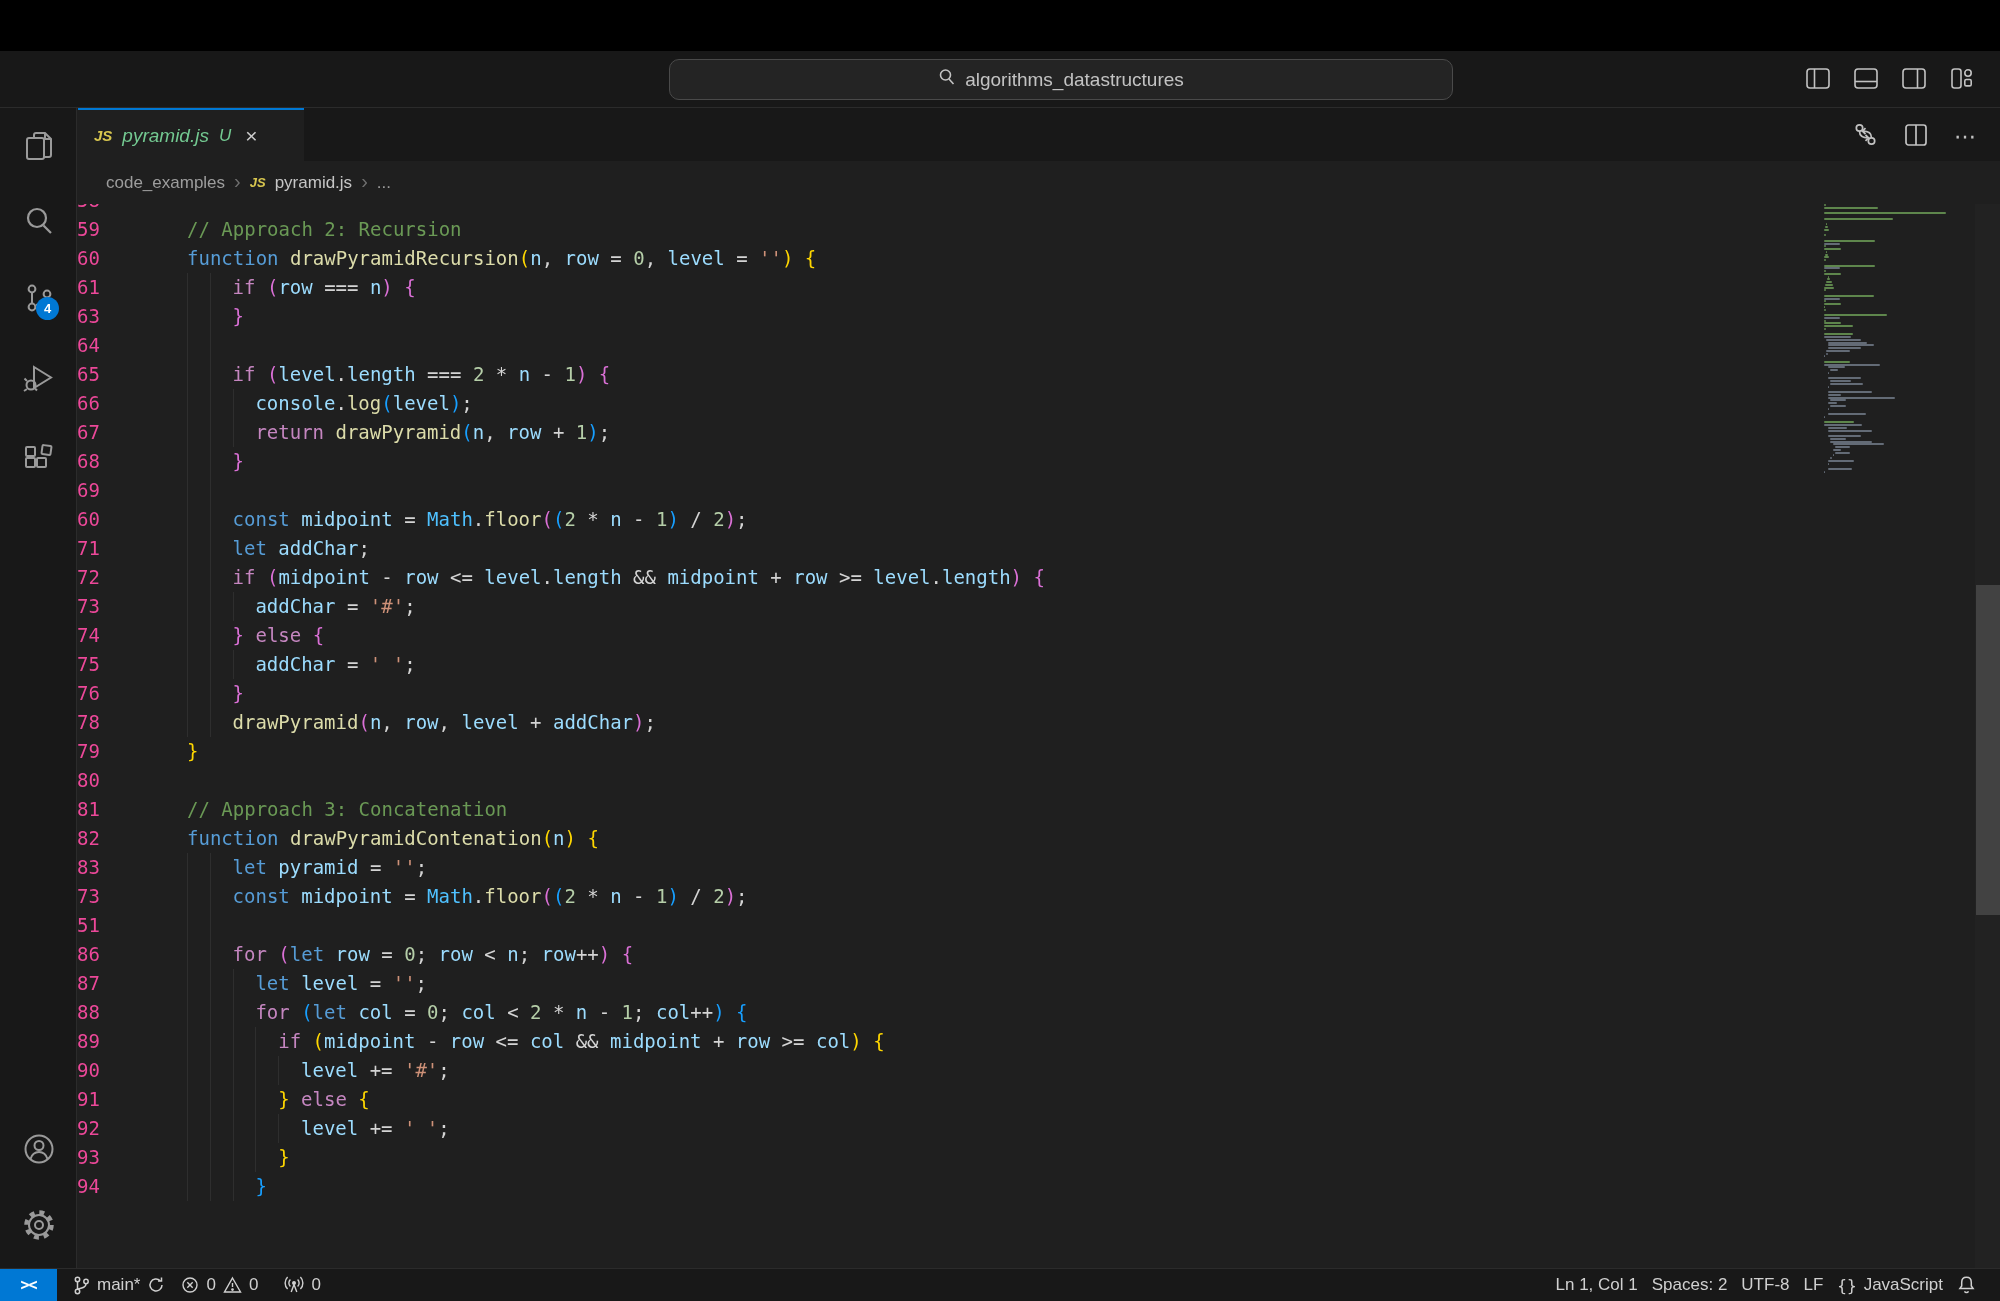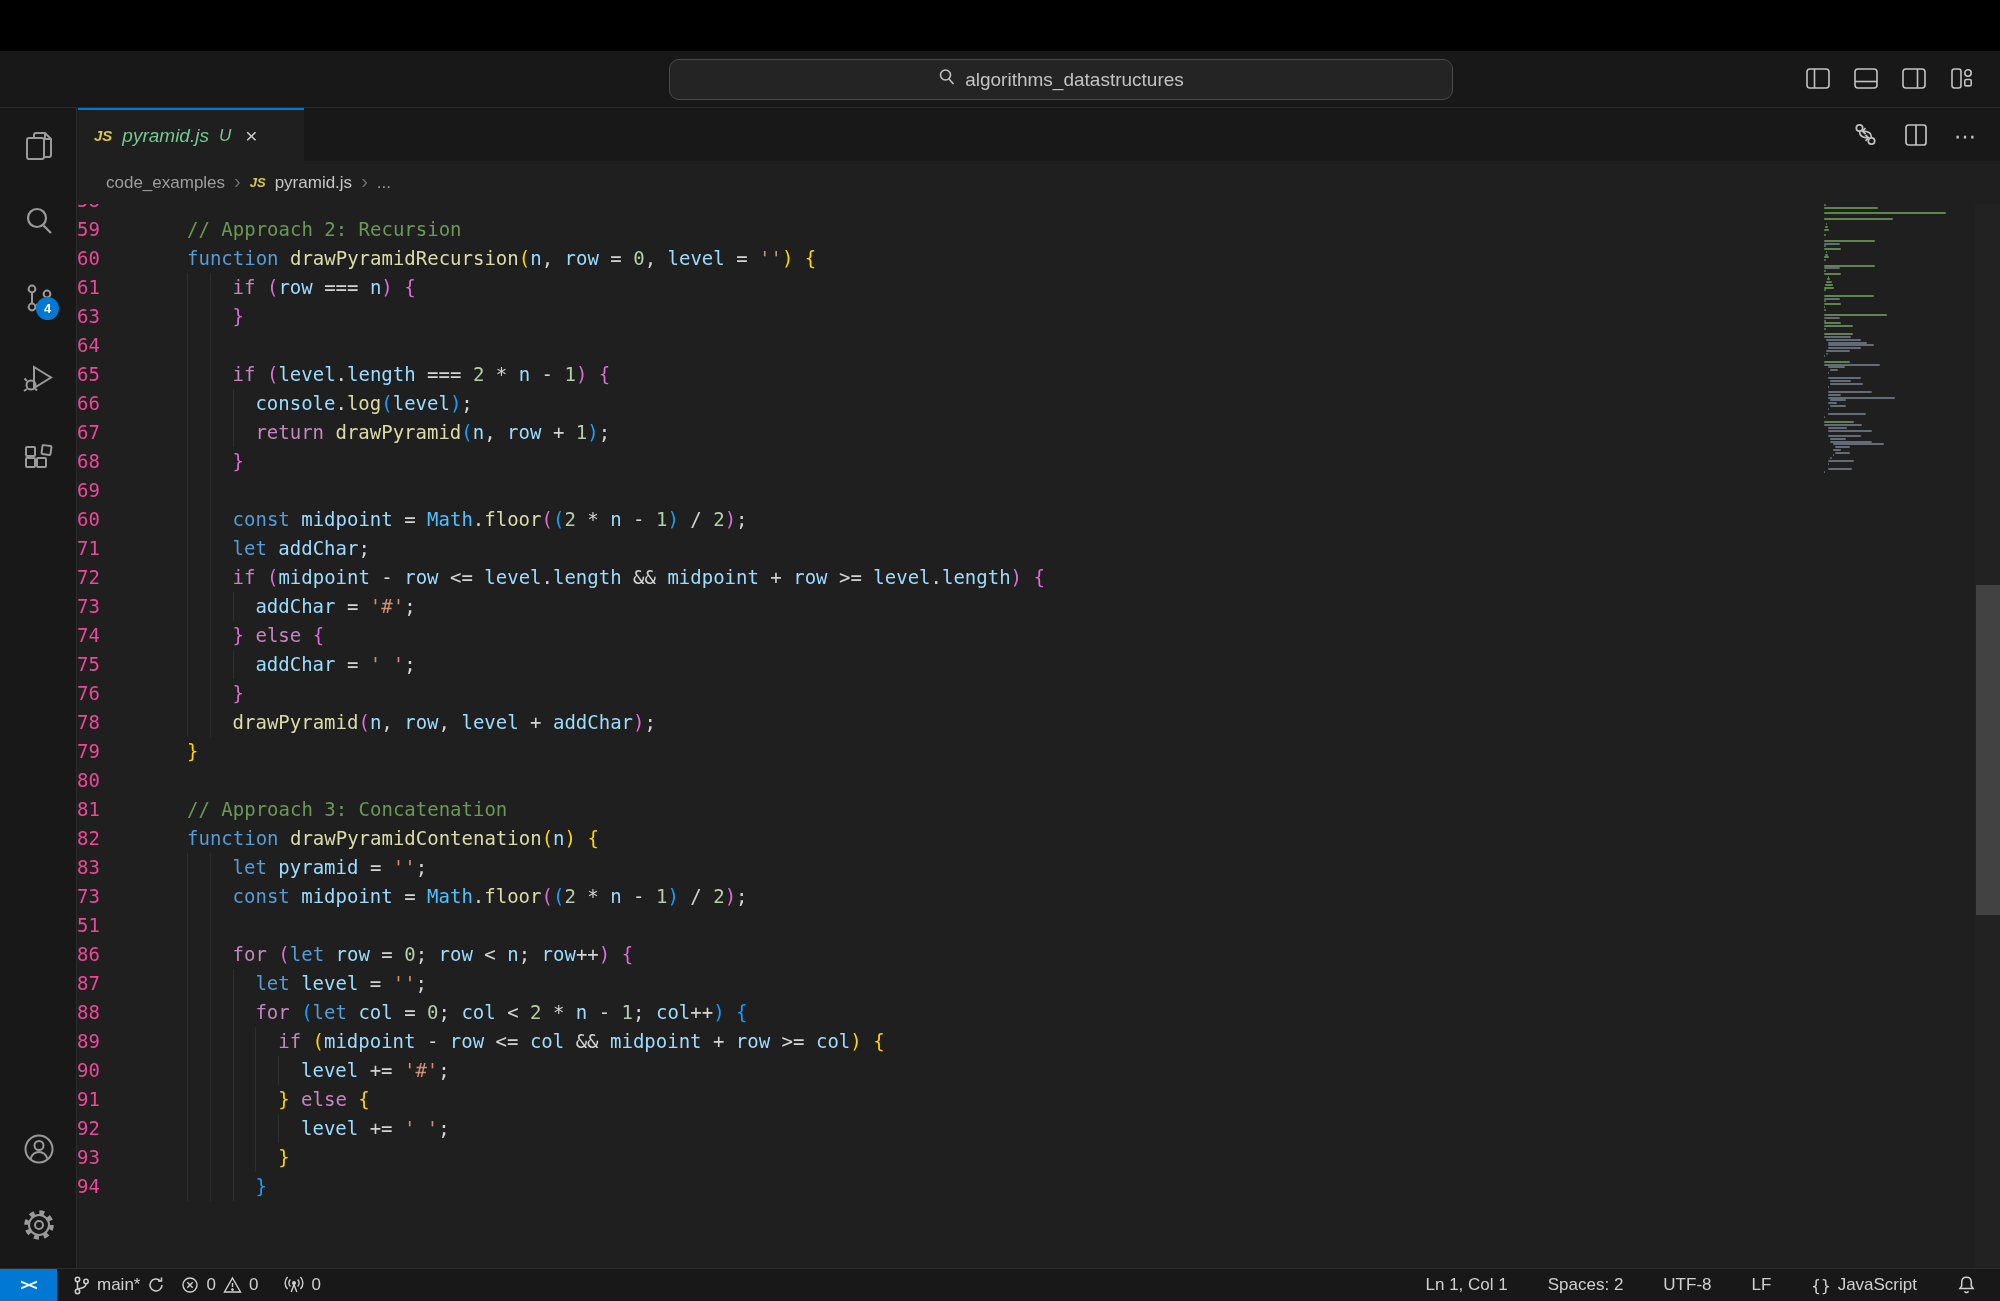--- a/index.html
+++ b/index.html
@@ -70,21 +70,21 @@
   .scrollthumb { position:absolute; left:1px; top:381px; width:24px; height:330px; background:#424242; }
 
   
   .statusbar { position:absolute; left:0; top:1268px; width:2000px; height:33px; background:#181818;
                border-top:1px solid #2b2b2b; display:flex; align-items:center; font-size:17px; color:#d0d0d0; }
   .remote { width:57px; height:33px; background:#0078d4; color:#fff; display:flex; align-items:center;
             justify-content:center; font-size:15px; font-weight:bold; letter-spacing:-1px;
             font-family:"DejaVu Sans Mono", monospace; flex:none; }
   .sitem { display:flex; align-items:center; gap:7px; margin-left:16px; }
   .sitem svg { display:block; }
-  .sright { margin-left:auto; display:flex; align-items:center; gap:40px; padding-right:24px;padding-left:43px; }
+  .sright { margin-left:auto; display:flex; align-items:center; gap:14px; padding-right:24px;padding-left:43px; }
   .sright .sitem { margin-left:0; }
 </style>
 </head>
 <body>
 
 <div id="root">
 
   <div class="topband"></div>
 
   <div class="titlebar">

